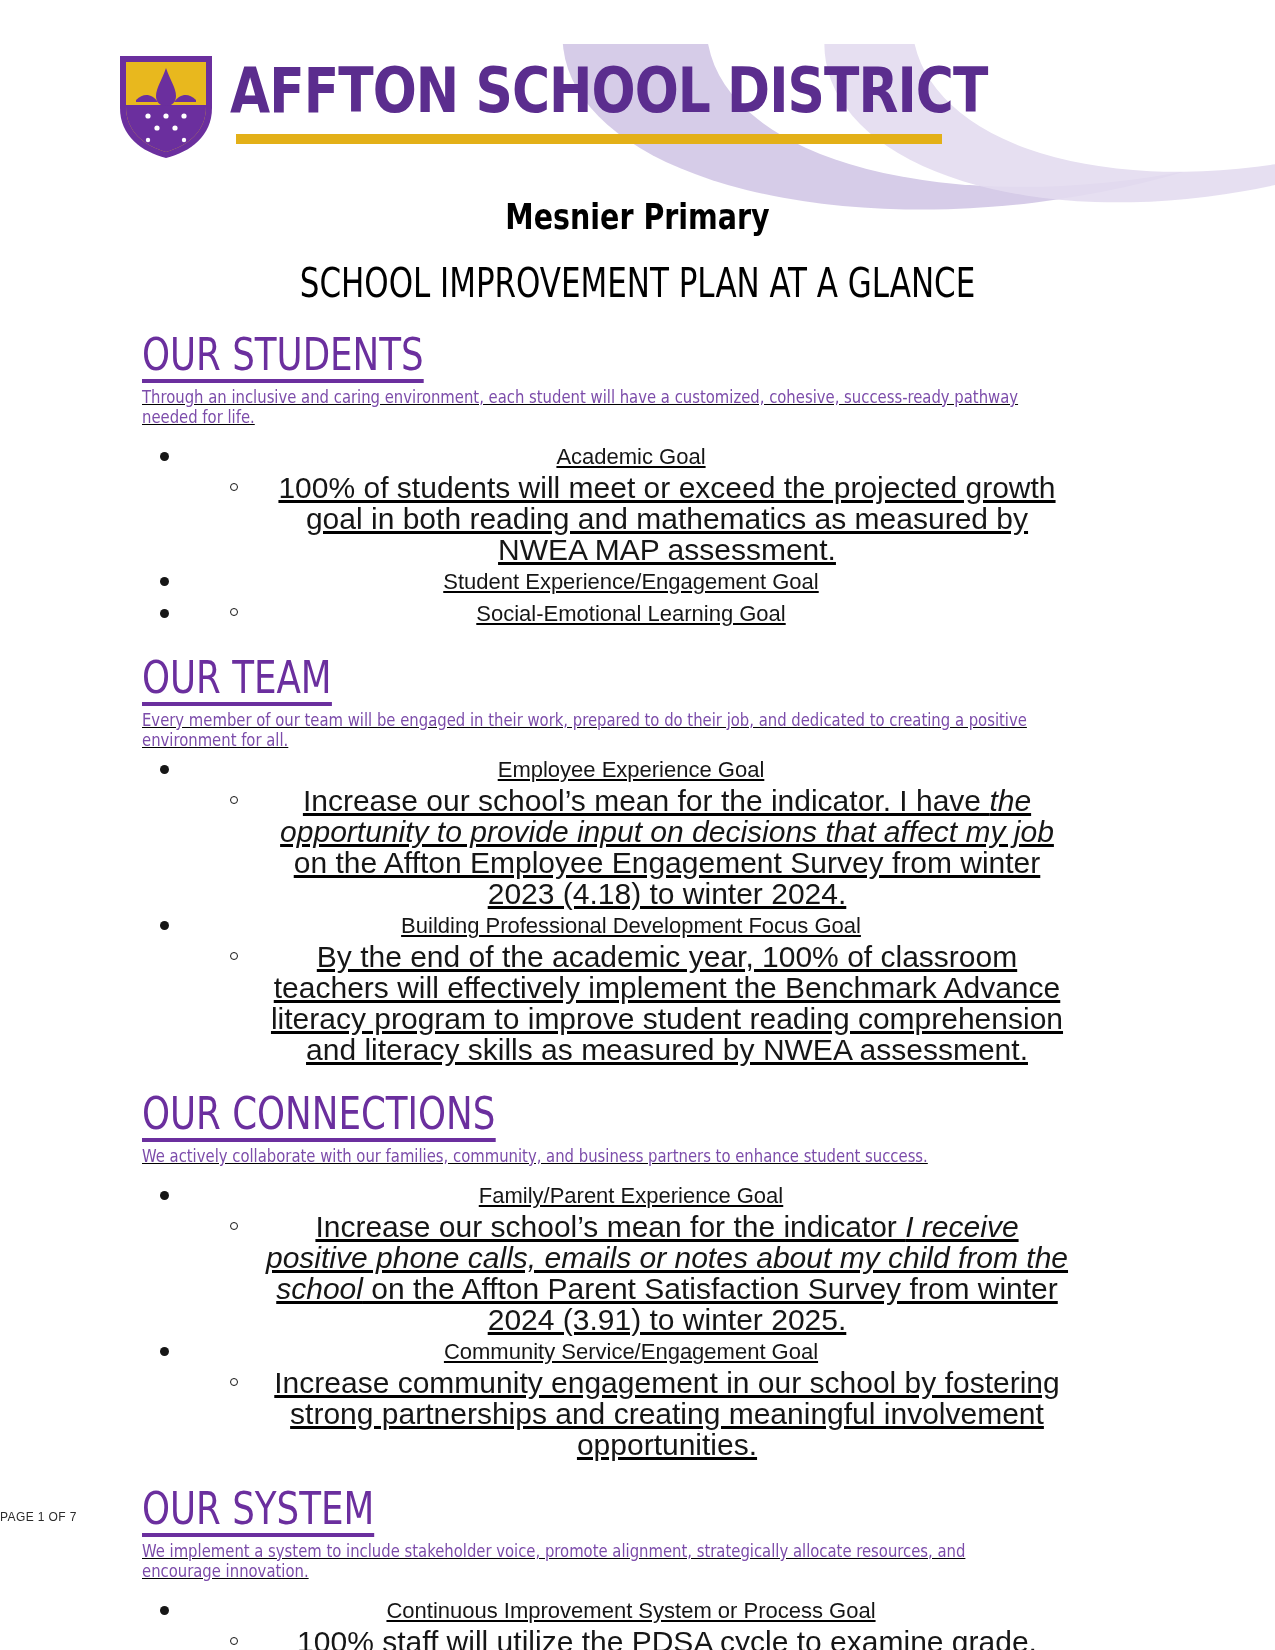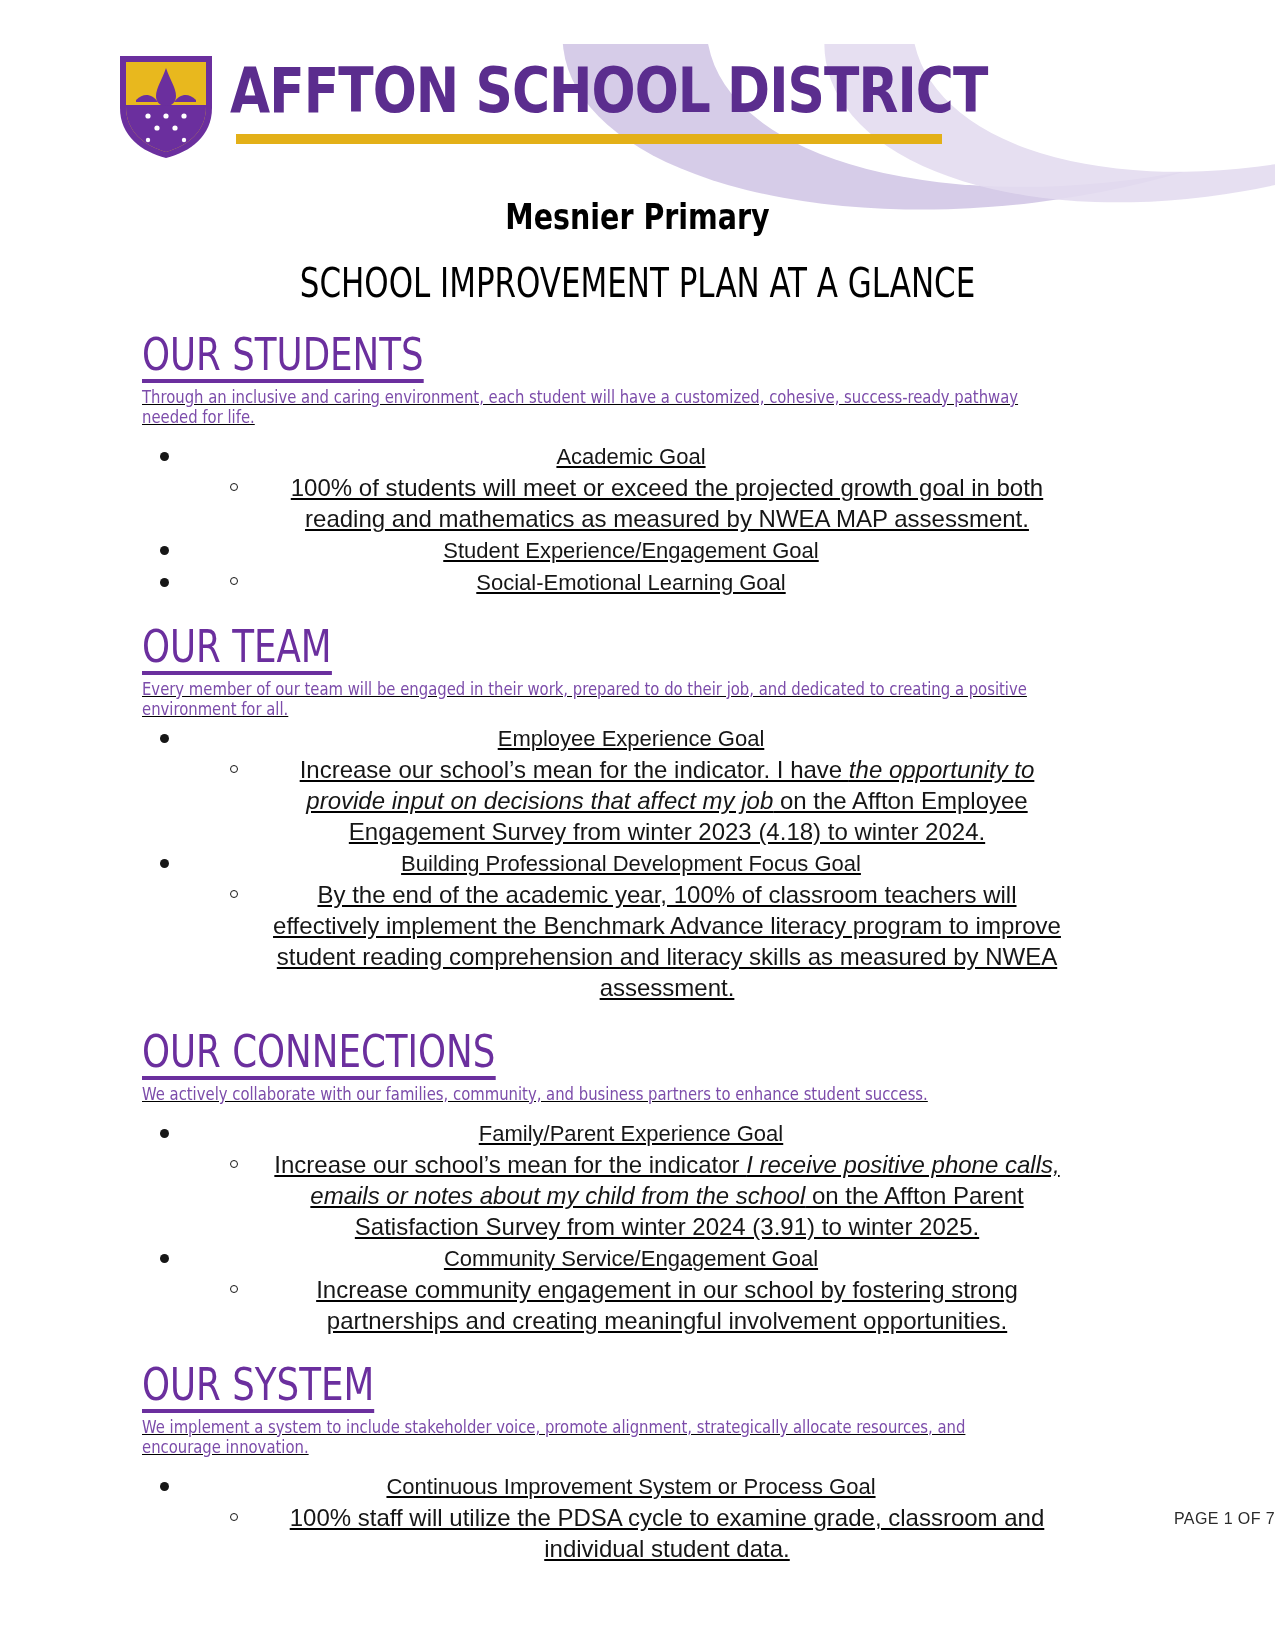--- a/index.html
+++ b/index.html
@@ -184,21 +184,21 @@
     background: #161616;
   }
 
   ul.lvl2 {
     list-style: none;
     margin: 0 0 0 0;
     padding: 0 0 0 72px;
   }
   ul.lvl2 > li {
     position: relative;
-    font-size: 24px;
+    font-size: 30px;
     line-height: 31px;
     color: #161616;
   }
   ul.lvl2 > li > .b2 {
     position: absolute;
     left: -32px;
     top: 11px;
     width: 8px;
     height: 8px;
     border-radius: 50%;
@@ -207,22 +207,22 @@
     box-sizing: border-box;
   }
   em.it { font-style: italic; }
   .gap-md { height: 22px; }
 
   .footer {
     position: absolute;
     top: 1466px;
     left: 0;
     width: 1275px;
-    text-align: right;
-    font-size: 16px;
+    text-align: left;
+    font-size: 12px;
     letter-spacing: .4px;
     color: #2b2b2b;
   }
 </style>
 </head>
 <body>
 
 <div class="page">
 
   <div class="swash-a"></div>

